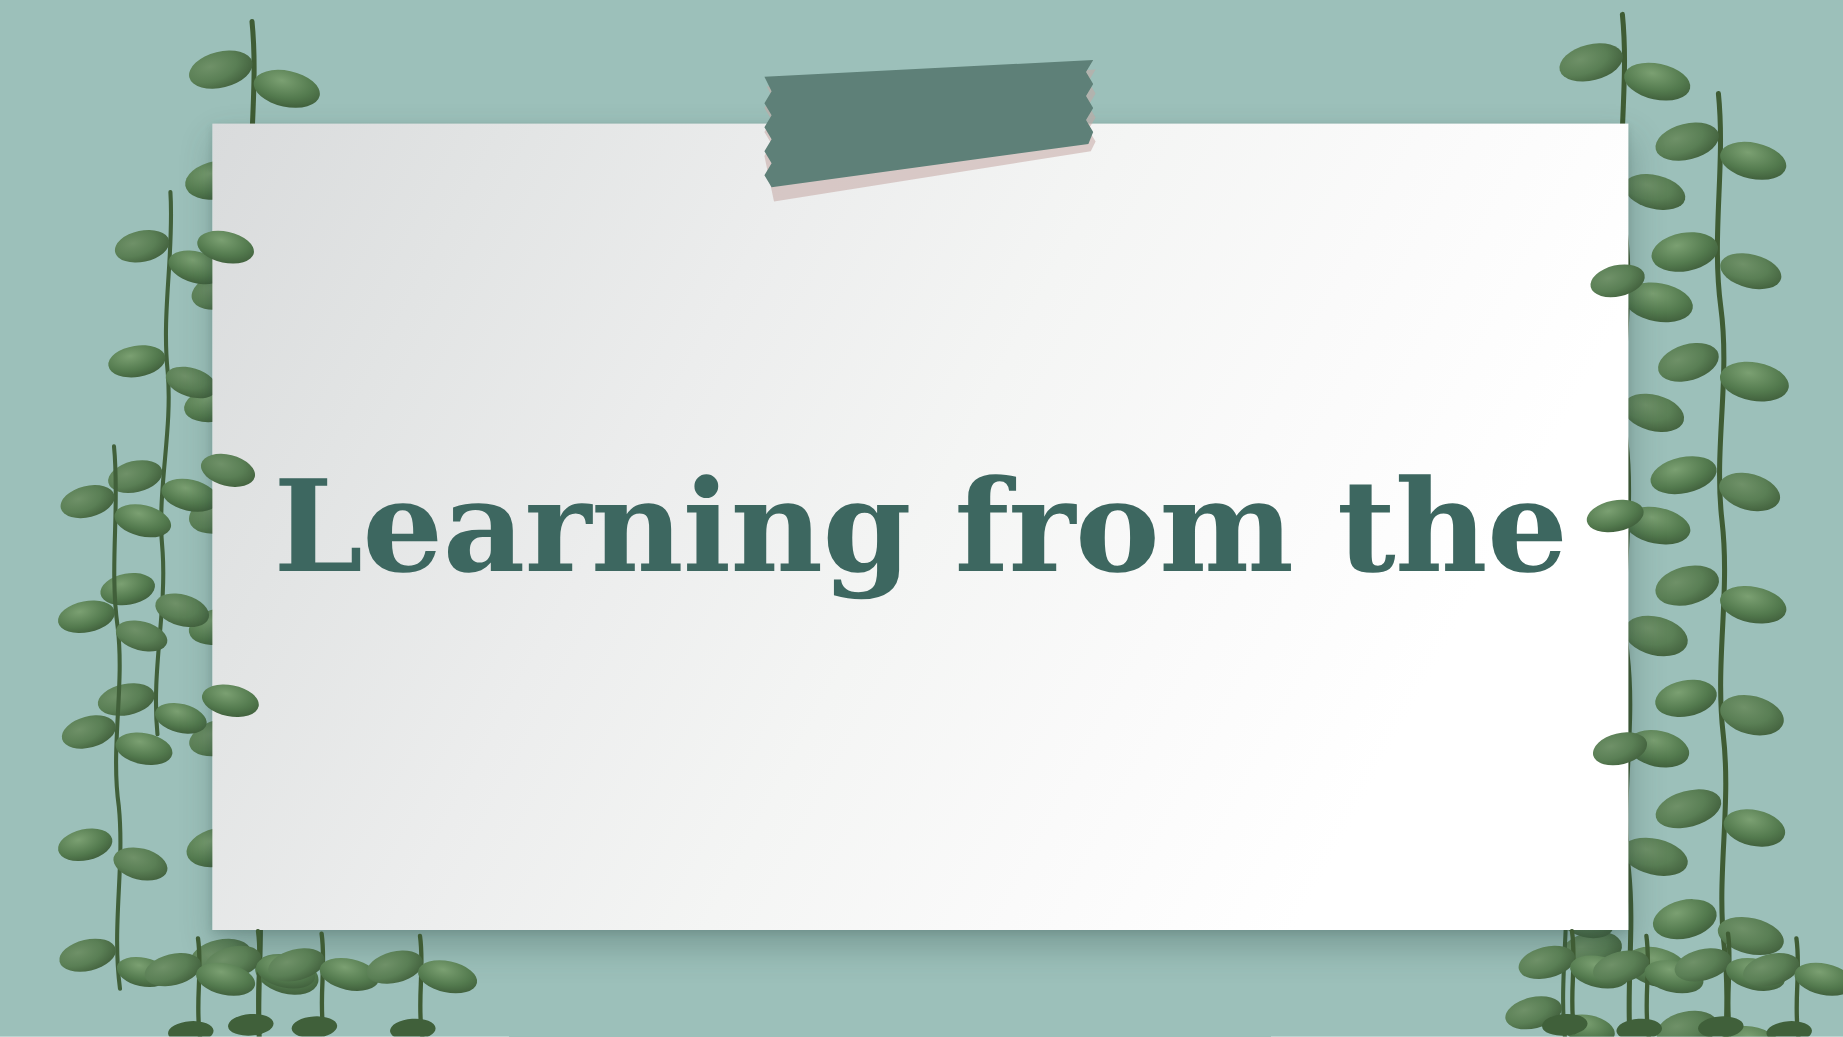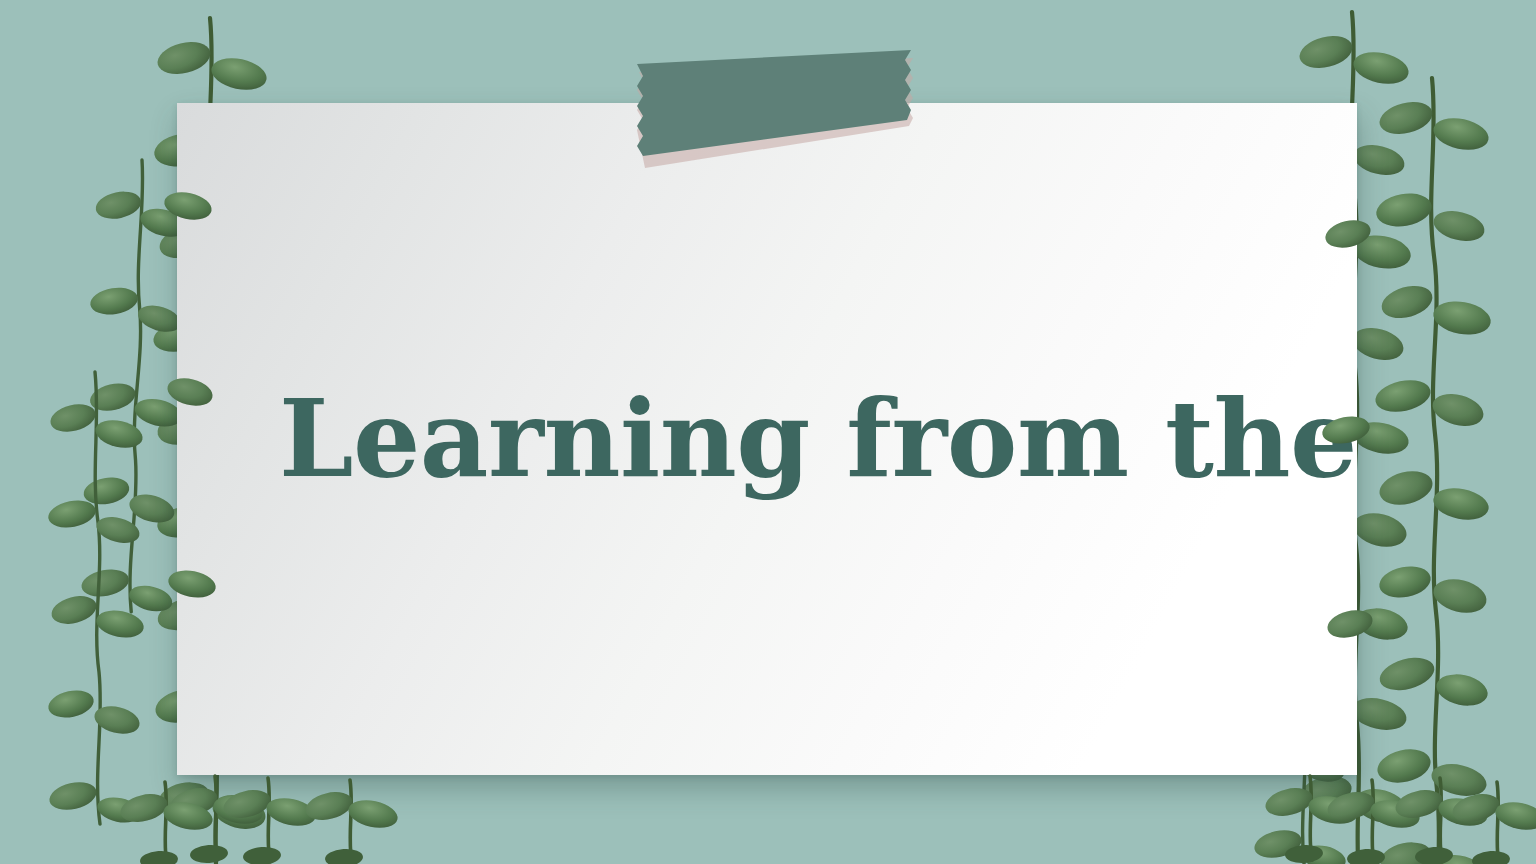--- a/index.html
+++ b/index.html
@@ -74,21 +74,21 @@
 
   
   .title-block {
     position: absolute;
     left: 177px;
     top: 103px;
     width: 1180px;
     height: 672px;
     display: flex;
     flex-direction: column;
-    align-items: flex-end;
+    align-items: center;
     justify-content: center;
     z-index: 4;
   }
   .title-line {
     color: #3d6760;
     font-family: "DejaVu Serif", "Liberation Serif", serif;
     font-weight: bold;
     font-size: 106px;
     line-height: 1.28;
     letter-spacing: -0.5px;

